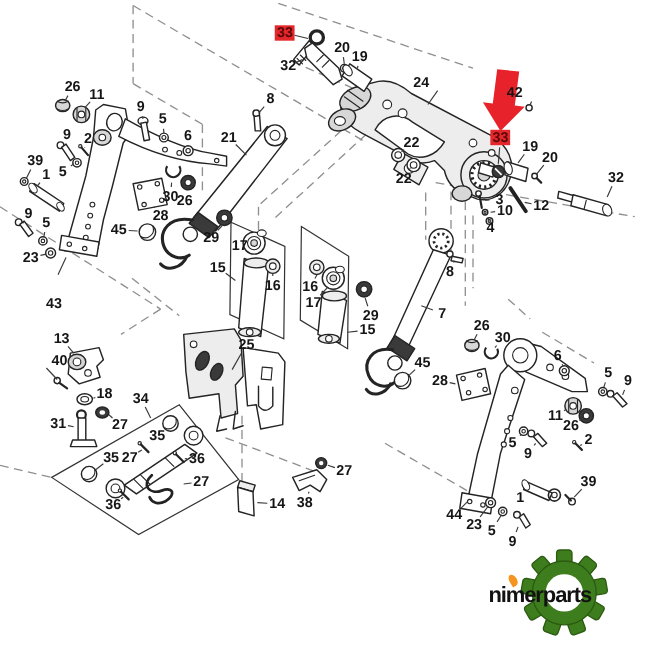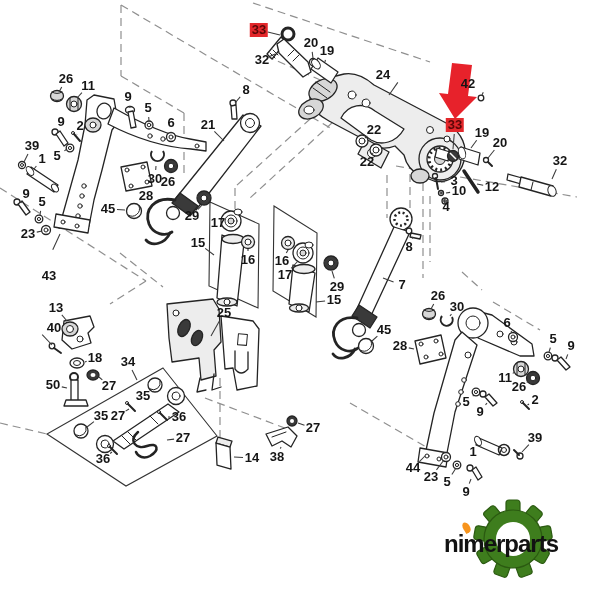--- a/index.html
+++ b/index.html
@@ -13,21 +13,21 @@
   .t{stroke-width:1;}
   .w2{stroke-width:2;}
   .w3{stroke-width:2.8;}
   .fw{fill:#fff;}.fl{fill:#ededed;}.fm{fill:#d7d7d7;}.fd{fill:#3a3a3a;}.fn{fill:none;}
   .leader{stroke:#3a3a3a;stroke-width:1.05;}
   .lbl{position:absolute;transform:translate(-50%,-50%);font-weight:bold;font-size:13px;
        color:#151515;white-space:nowrap;line-height:14px;z-index:5;}
   .lbl.red{background:var(--hl-bg,#e3272b);color:var(--hl-fg,#5a0707);padding:0 2px;}
   .logo{position:absolute;left:443px;top:498px;width:157px;height:84px;z-index:6;}
   .logo-gear{position:absolute;left:27px;top:0px;}
-  .logo-text{position:absolute;left:1px;top:32px;width:155px;font-weight:bold;font-size:24px;
+  .logo-text{position:absolute;left:1px;top:32px;width:155px;font-weight:bold;font-size:20px;
              letter-spacing:-1px;color:var(--logo-color,#121212);z-index:2;}
   .flame{position:absolute;left:20px;top:24px;width:7px;height:11px;z-index:3;
          background:var(--flame,#f7941d);border-radius:60% 60% 60% 0;transform:rotate(-32deg);}
 </style>
 </head>
 <body>
 
 <div class="stage">
 
 <svg class="art" width="600" height="600" viewBox="0 0 600 600">
@@ -510,21 +510,21 @@
       <div class="lbl" style="left: 480px; top: 412px;">9</div>
       <div class="lbl" style="left: 473px; top: 452px;">1</div>
       <div class="lbl" style="left: 535px; top: 438px;">39</div>
       <div class="lbl" style="left: 413px; top: 468px;">44</div>
       <div class="lbl" style="left: 431px; top: 477px;">23</div>
       <div class="lbl" style="left: 447px; top: 482px;">5</div>
       <div class="lbl" style="left: 466px; top: 492px;">9</div>
       <div class="lbl" style="left: 56px; top: 308px;">13</div>
       <div class="lbl" style="left: 54px; top: 328px;">40</div>
       <div class="lbl" style="left: 95px; top: 358px;">18</div>
-      <div class="lbl" style="left: 53px; top: 385px;">50</div>
+      <div class="lbl" style="left: 53px; top: 385px;">31</div>
       <div class="lbl" style="left: 109px; top: 386px;">27</div>
       <div class="lbl" style="left: 128px; top: 362px;">34</div>
       <div class="lbl" style="left: 143px; top: 396px;">35</div>
       <div class="lbl" style="left: 101px; top: 416px;">35</div>
       <div class="lbl" style="left: 118px; top: 416px;">27</div>
       <div class="lbl" style="left: 179px; top: 417px;">36</div>
       <div class="lbl" style="left: 183px; top: 438px;">27</div>
       <div class="lbl" style="left: 103px; top: 459px;">36</div>
       <div class="lbl" style="left: 252px; top: 458px;">14</div>
       <div class="lbl" style="left: 277px; top: 457px;">38</div>

